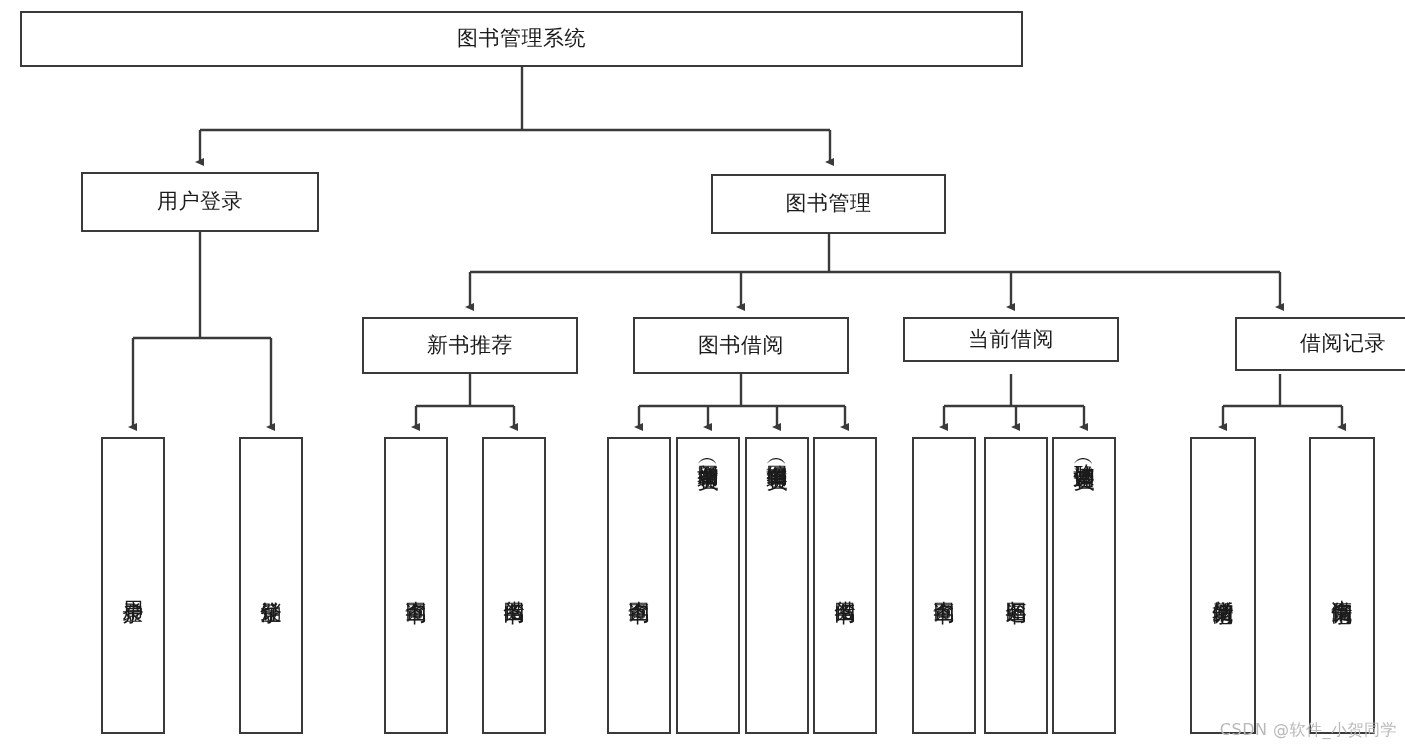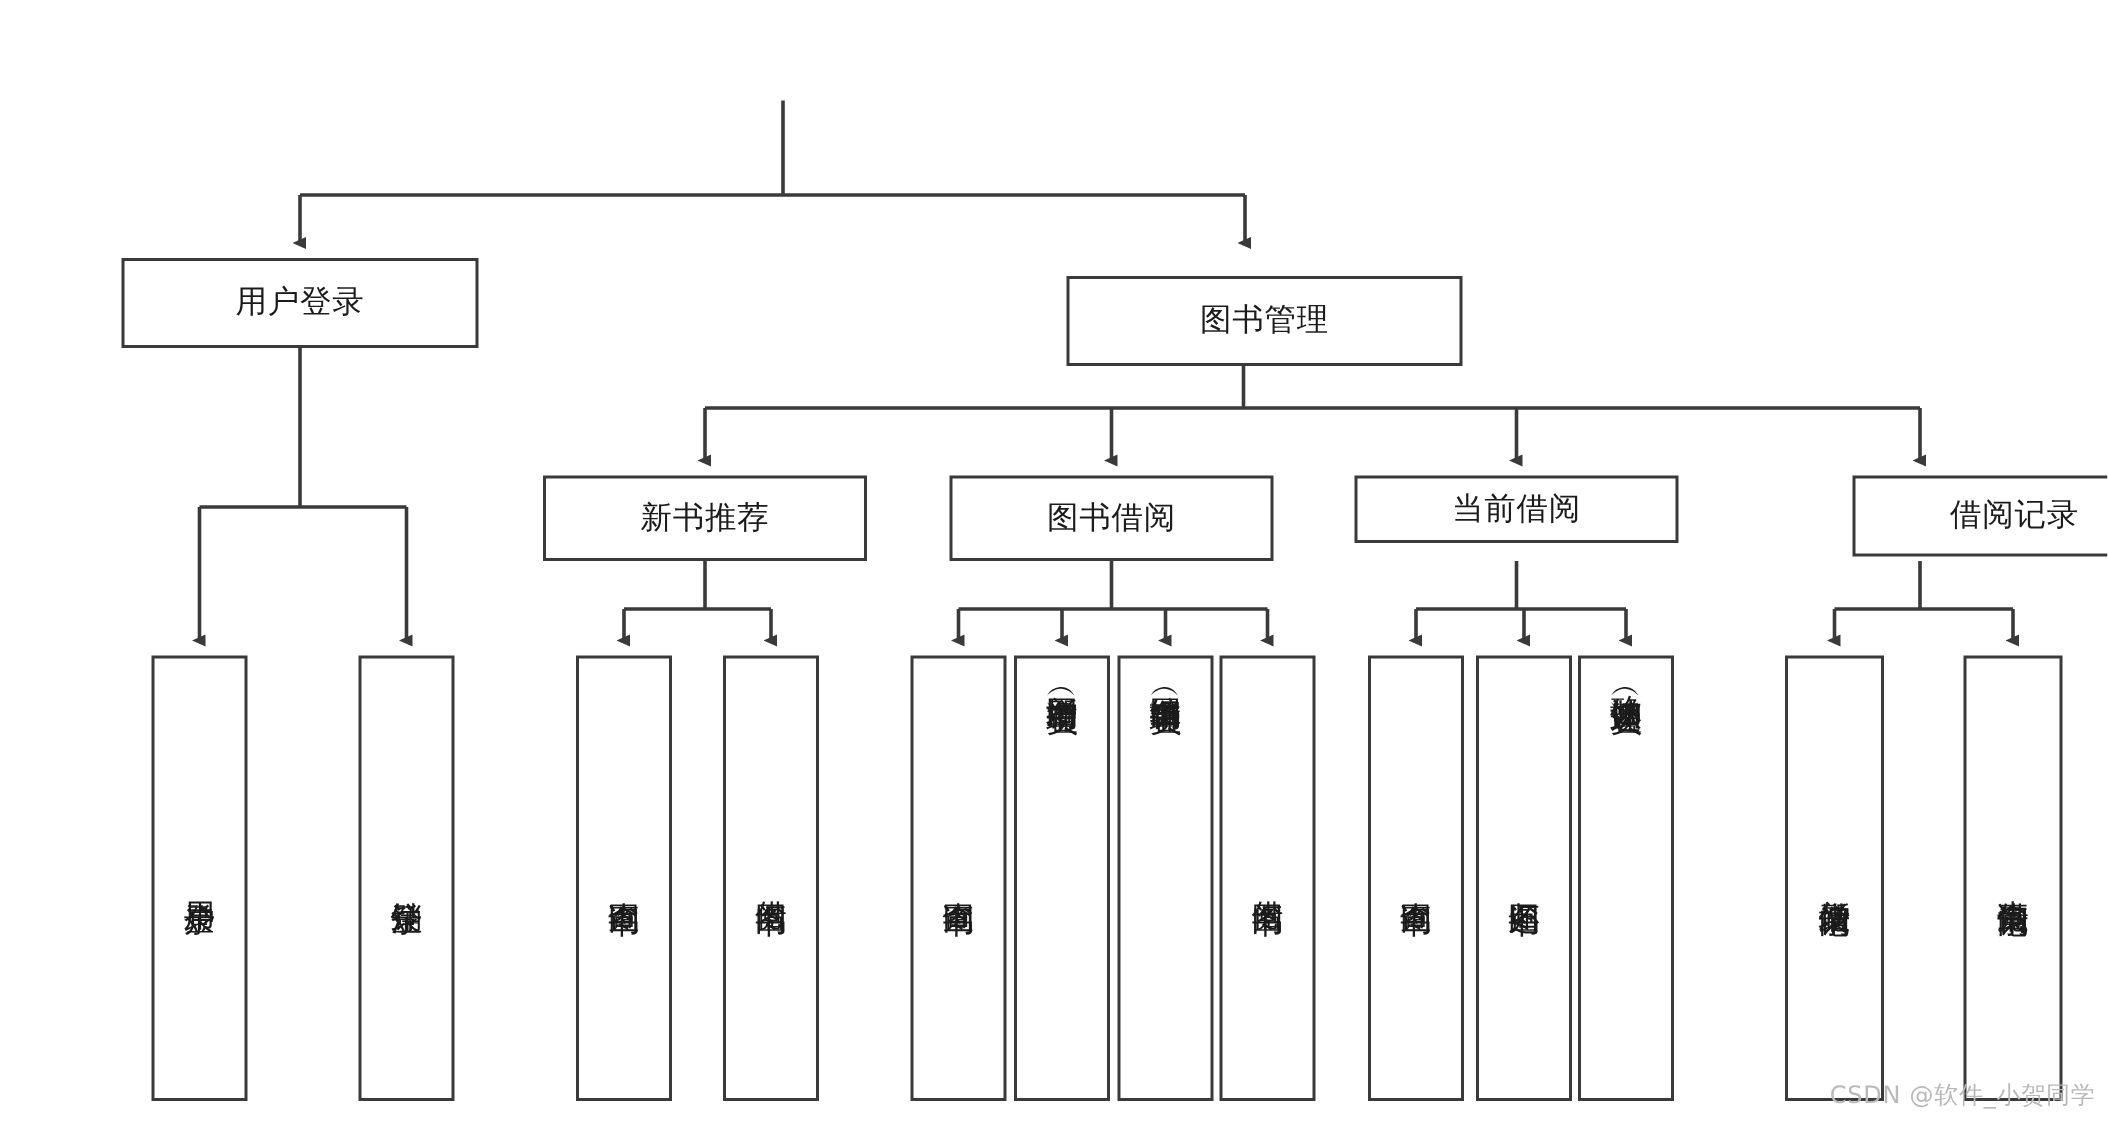--- a/index.html
+++ b/index.html
@@ -126,25 +126,28 @@
     <path d="M944,406 L944,427" stroke="#3a3a3a" stroke-width="2.4" fill="none" marker-end="url(#arrow)"></path>
     <path d="M1016,406 L1016,427" stroke="#3a3a3a" stroke-width="2.4" fill="none" marker-end="url(#arrow)"></path>
     <path d="M1084,406 L1084,427" stroke="#3a3a3a" stroke-width="2.4" fill="none" marker-end="url(#arrow)"></path>
 
     <path d="M1280,374 L1280,406" stroke="#3a3a3a" stroke-width="2.4" fill="none"></path>
     <path d="M1223,406 L1342,406" stroke="#3a3a3a" stroke-width="2.4" fill="none"></path>
     <path d="M1223,406 L1223,427" stroke="#3a3a3a" stroke-width="2.4" fill="none" marker-end="url(#arrow)"></path>
     <path d="M1342,406 L1342,427" stroke="#3a3a3a" stroke-width="2.4" fill="none" marker-end="url(#arrow)"></path>
   </svg>
 
+  <div class="node root horiz" style="left:20px; top:11px; width:1003px; height:56px;">
+    <span class="label">图书管理系统</span>
+  </div>
 
   <div class="node horiz" style="left:81px; top:172px; width:238px; height:60px;">
     <span class="label">用户登录</span>
   </div>
-  <div class="node horiz" style="left:711px; top:184px; width:264px; height:60px;">
+  <div class="node horiz" style="left:711px; top:174px; width:235px; height:60px;">
     <span class="label">图书管理</span>
   </div>
 
   <div class="node horiz" style="left:362px; top:317px; width:216px; height:57px;">
     <span class="label">新书推荐</span>
   </div>
   <div class="node horiz" style="left:633px; top:317px; width:216px; height:57px;justify-content:center;">
     <span class="label">图书借阅</span>
   </div>
   <div class="node horiz" style="left:903px; top:317px; width:216px; height:45px;font-family:Liberation Serif, serif;">

